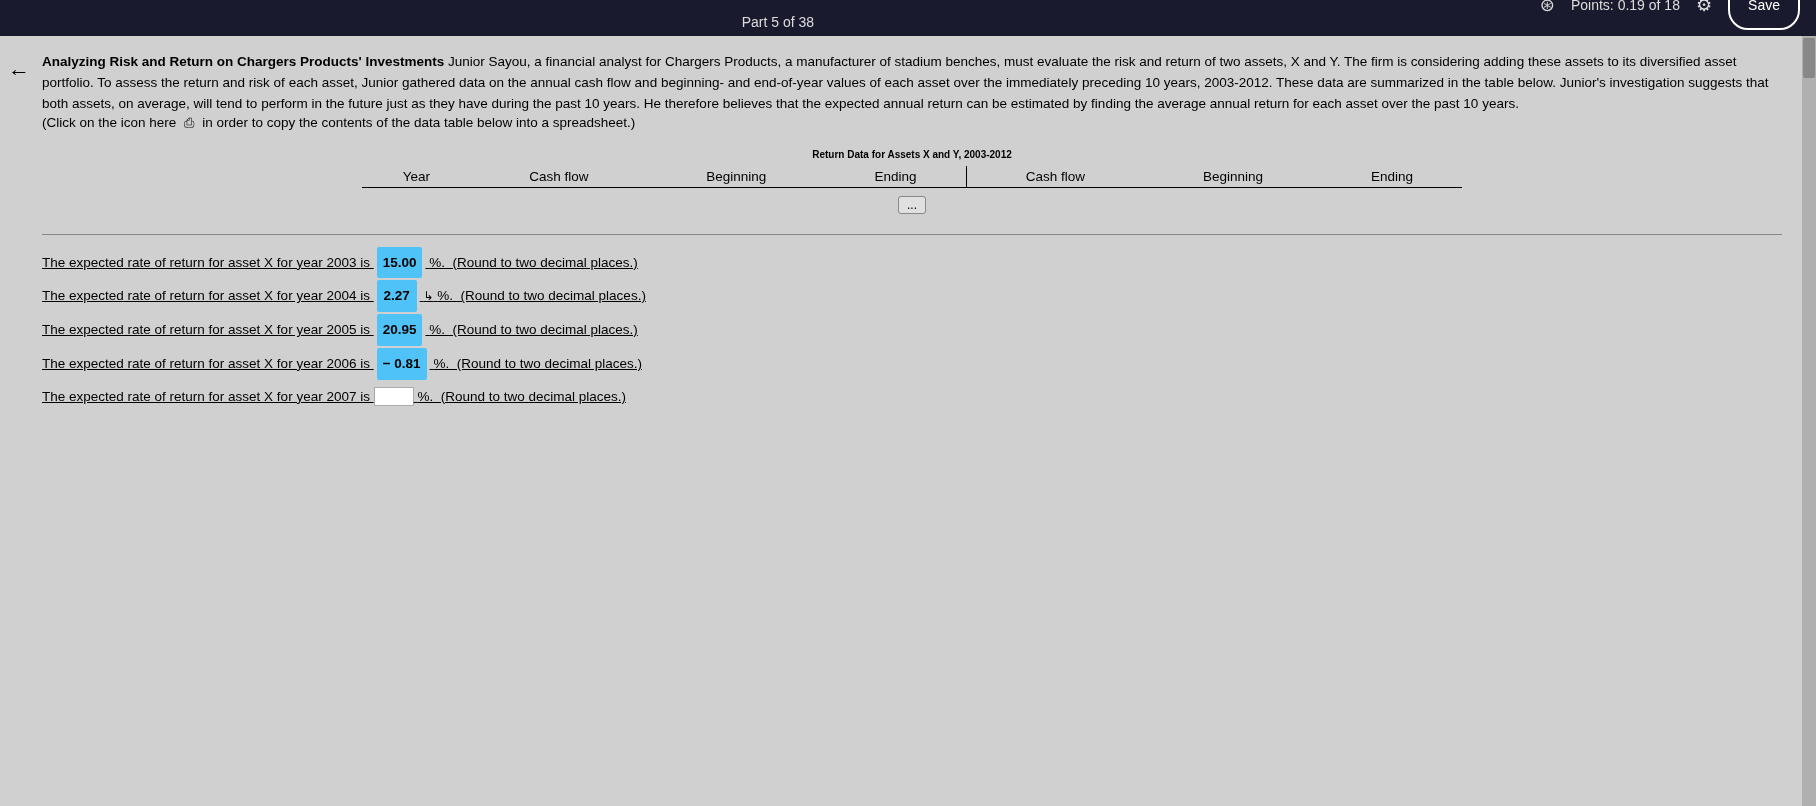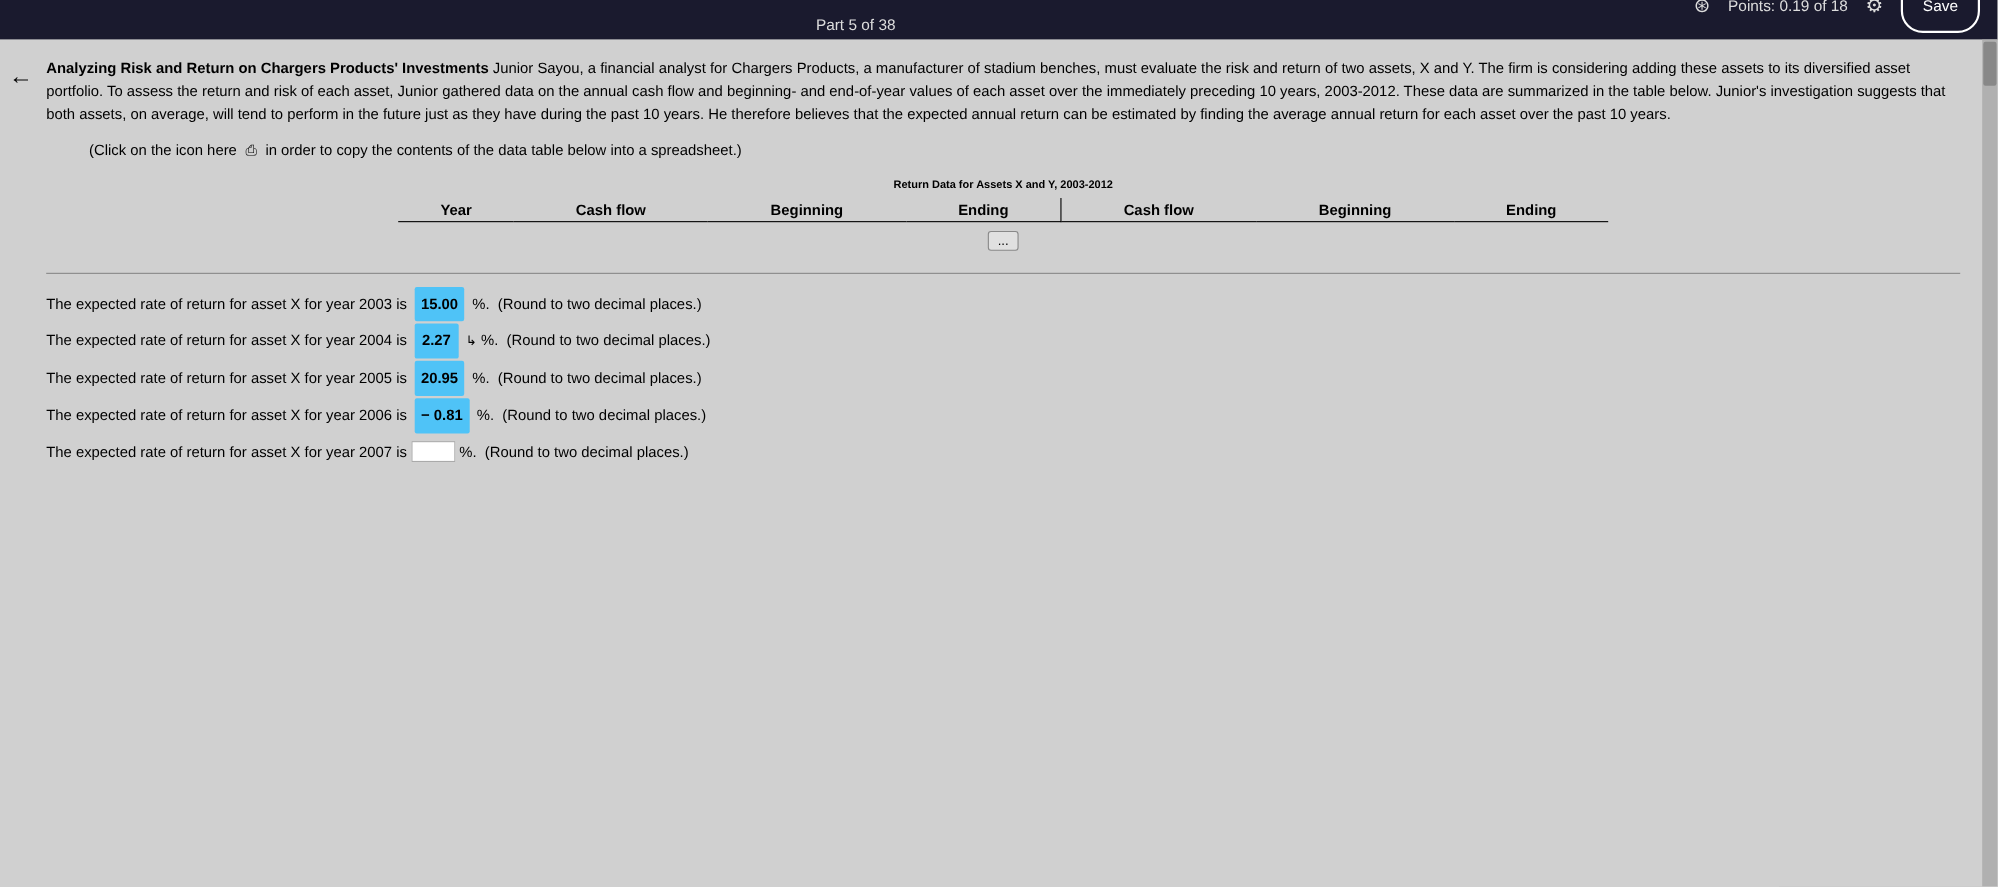--- a/index.html
+++ b/index.html
@@ -72,31 +72,29 @@
     }
 
     .content-area {
       flex: 1;
       padding: 16px 20px 16px 8px;
     }
 
     .intro-text {
       font-size: 13.5px;
       line-height: 1.55;
-      margin-bottom: 14px;
     }
 
     .intro-text strong {
       font-weight: bold;
     }
 
     .click-icon-text {
       font-size: 13.5px;
       margin-bottom: 18px;
-      margin-left: 39px;
     }
 
     .table-section {
       margin-bottom: 16px;
     }
 
     .table-title {
       text-align: center;
       font-weight: bold;
       font-size: 10px;
@@ -119,21 +117,21 @@
     .asset-table .header-row-1 th {
       font-weight: bold;
       border-bottom: 1px solid #000;
     }
 
     .asset-table .header-row-2 th {
       font-weight: bold;
     }
 
     .asset-table .header-row-3 th {
-      font-weight: bold;
+      font-weight: normal;
       border-bottom: 1px solid #000;
       text-align: center;
     }
 
     .asset-table td {
       border: none;
     }
 
     .border-right {
       border-right: 1px solid #000;
@@ -152,20 +150,21 @@
       cursor: pointer;
     }
 
     .answers-section {
       font-size: 13.5px;
       line-height: 2.2;
     }
 
     .answer-row {
       margin-bottom: 2px;
+      text-decoration: underline;
     }
 
     .answer-highlight {
       background: #4fc3f7;
       color: #000;
       padding: 1px 6px;
       border-radius: 2px;
       font-weight: bold;
       margin: 0 3px;
       display: inline-block;

